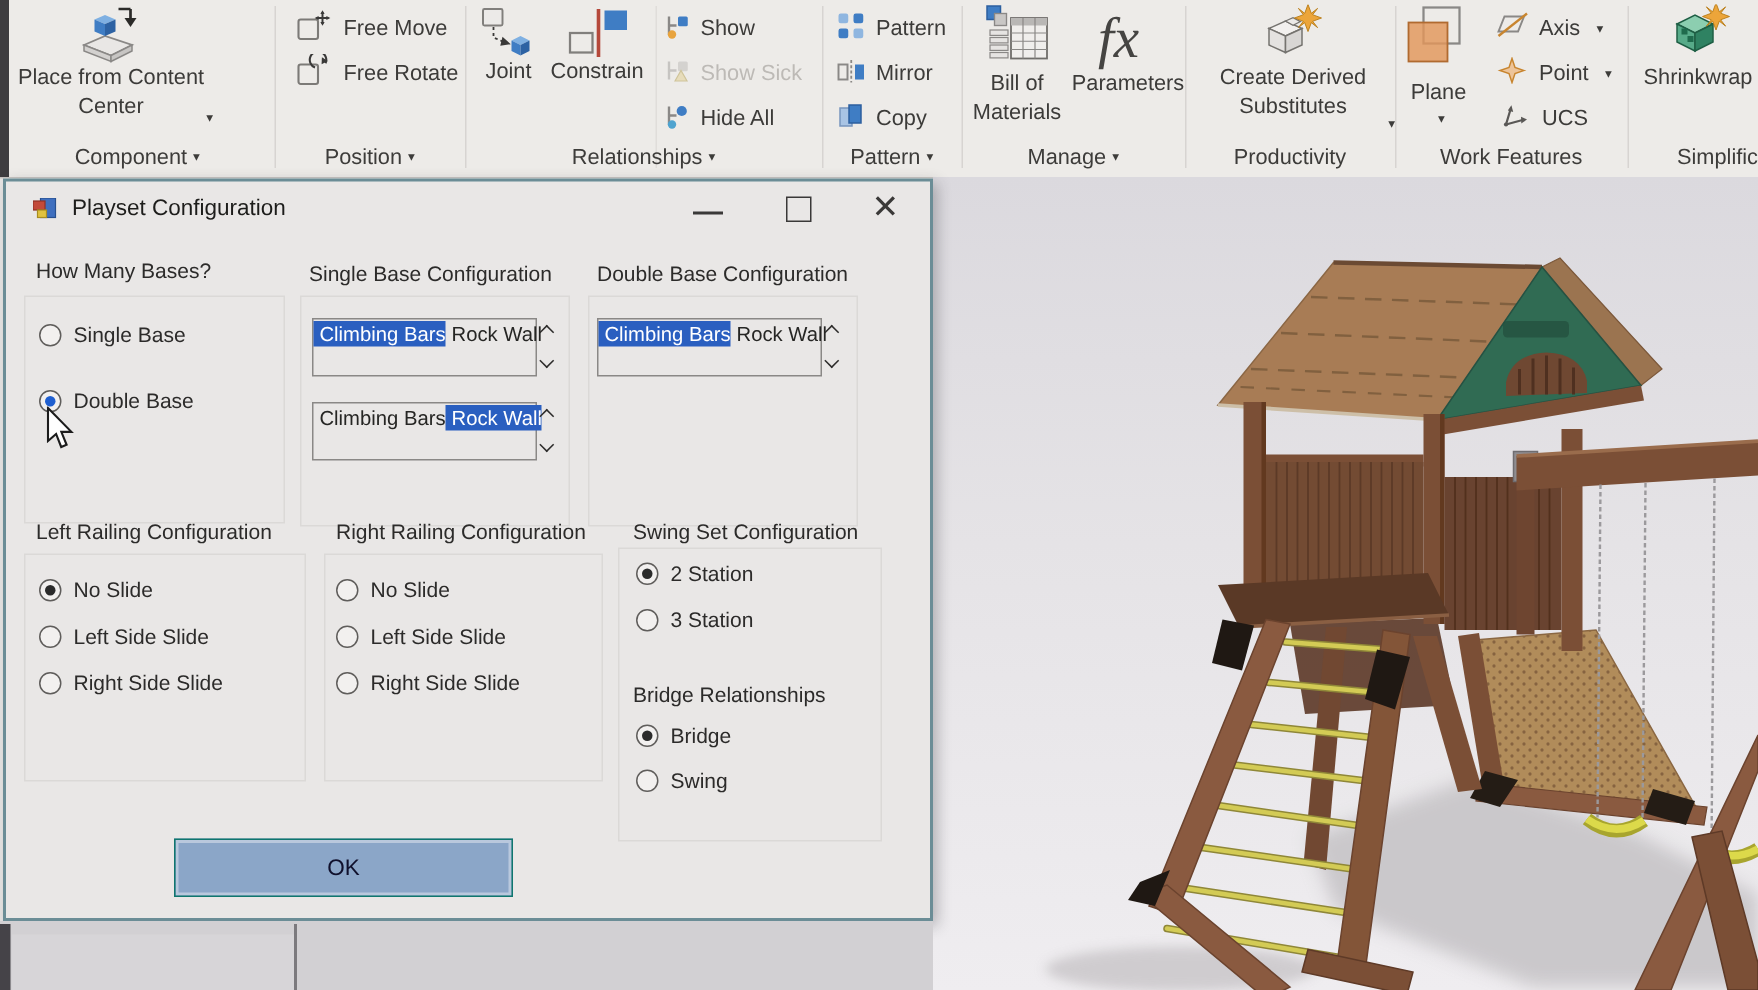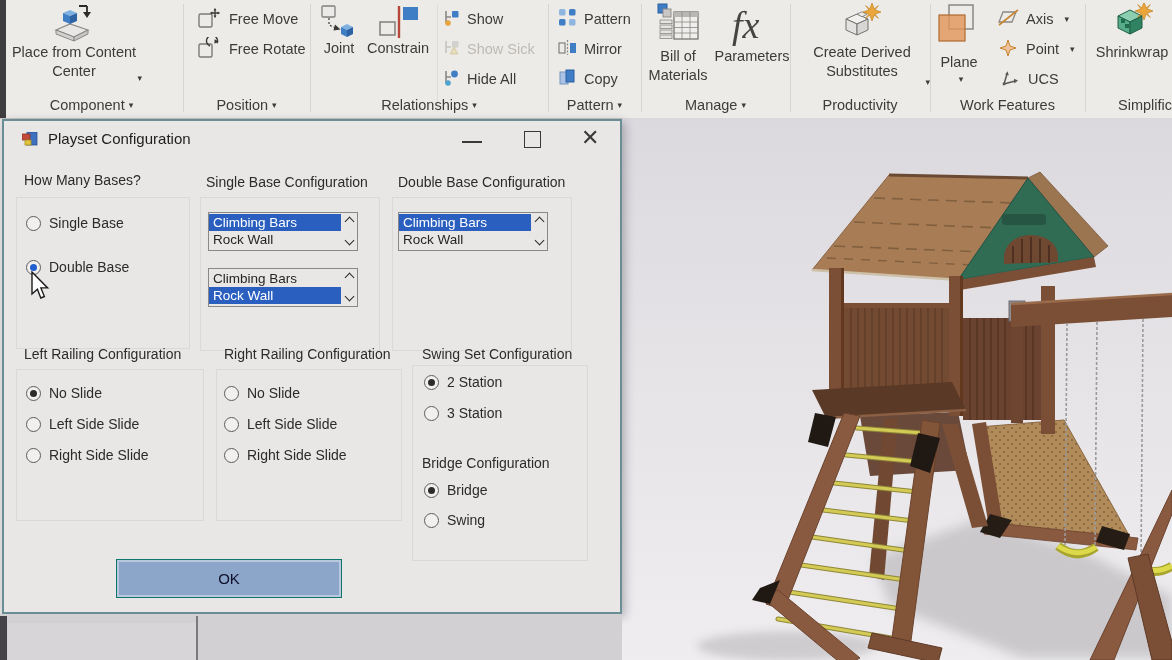--- a/index.html
+++ b/index.html
@@ -33,21 +33,21 @@
   .sec-label{position:absolute;font-size:14px;color:#2c2b2a;white-space:nowrap;}
   .gbox{position:absolute;border:1px solid #dbd9d7;}
   .radio-row{position:absolute;display:flex;align-items:center;gap:8px;height:18px;}
   .radio{width:15px;height:15px;border:1px solid #5f5d5b;border-radius:50%;background:#f2f0ef;
          box-sizing:border-box;position:relative;flex:none;}
   .radio.on::after{content:"";position:absolute;left:3px;top:3px;width:7px;height:7px;border-radius:50%;background:#2b2b2b;}
   .radio.on.blue::after{background:#1f5fd0;}
   .rlabel{font-size:14px;color:#2c2b2a;white-space:nowrap;}
   .listbox{position:absolute;width:150px;height:39px;border:1px solid #8a8886;background:#e9e7e6;
            box-sizing:border-box;display:flex;}
-  .lb-rows{flex:1;display:flex;flex-direction:column;padding-top:1px;}
+  .lb-rows{flex:1;display:flex;padding-top:1px;}
   .lb-row{height:17px;line-height:17px;font-size:13.5px;padding-left:4px;color:#262624;
           white-space:nowrap;overflow:hidden;}
   .lb-row.sel{background:#2a5fc0;color:#ffffff;}
   .lb-scroll{width:16px;display:flex;flex-direction:column;justify-content:space-between;
              align-items:center;padding:5px 0 6px 0;box-sizing:border-box;}
   .chev{width:6px;height:6px;border-left:1.7px solid #2d2c2b;border-top:1.7px solid #2d2c2b;}
   .chev.up{transform:rotate(45deg);}
   .chev.dn{transform:rotate(225deg);margin-top:-2px;}
   .ok-btn{position:absolute;left:112px;top:438px;width:226px;height:39px;background:#8ba6c8;
           border:1px solid #0f766e;box-shadow:inset 0 0 0 2px #b9c8dd;display:flex;align-items:center;
@@ -535,21 +535,21 @@
 
   <div class="radio-row" style="left:420px;top:252px">
     <span class="radio on"></span>
     <span class="rlabel">2 Station</span>
   </div>
   <div class="radio-row" style="left:420px;top:283px">
     <span class="radio"></span>
     <span class="rlabel">3 Station</span>
   </div>
 
-  <div class="sec-label" style="left:418px;top:334px">Bridge Configuration</div>
+  <div class="sec-label" style="left:418px;top:334px">Bridge Relationships</div>
   <div class="radio-row" style="left:420px;top:360px">
     <span class="radio on"></span>
     <span class="rlabel">Bridge</span>
   </div>
   <div class="radio-row" style="left:420px;top:390px">
     <span class="radio"></span>
     <span class="rlabel">Swing</span>
   </div>
 
   <div class="ok-btn">OK</div>

